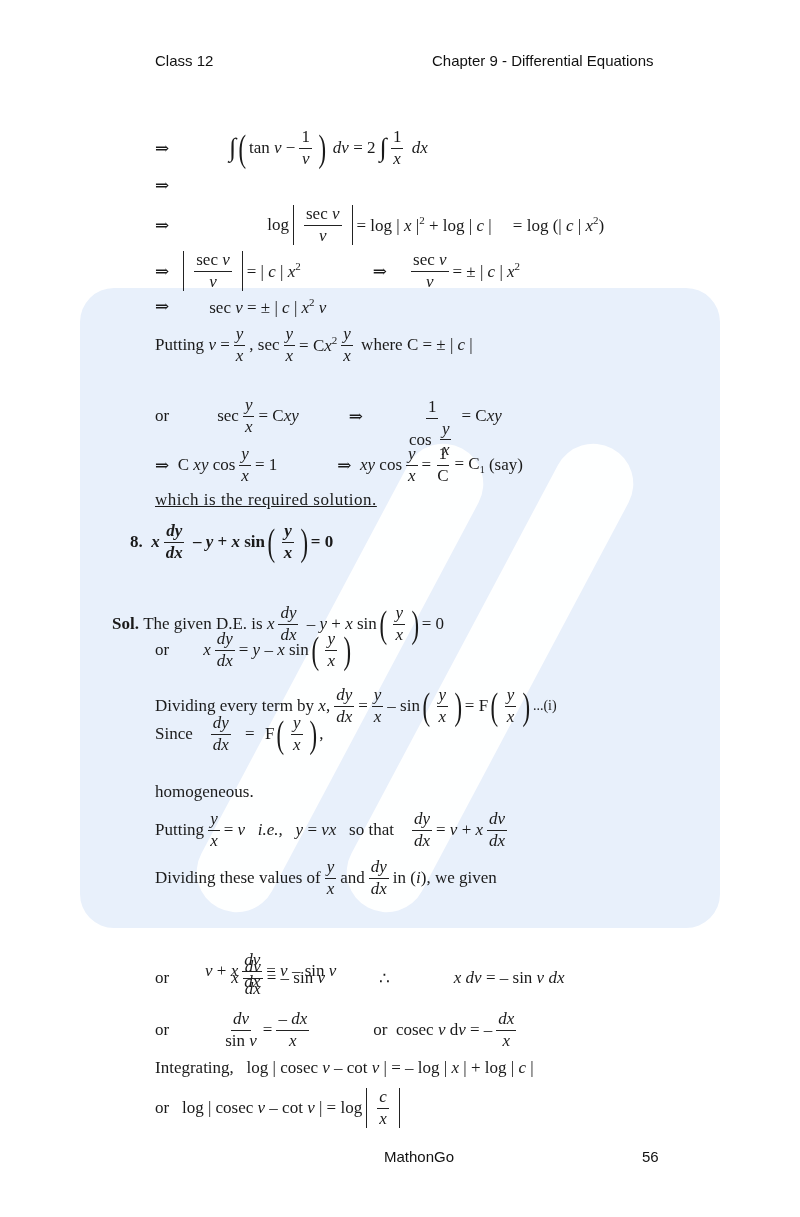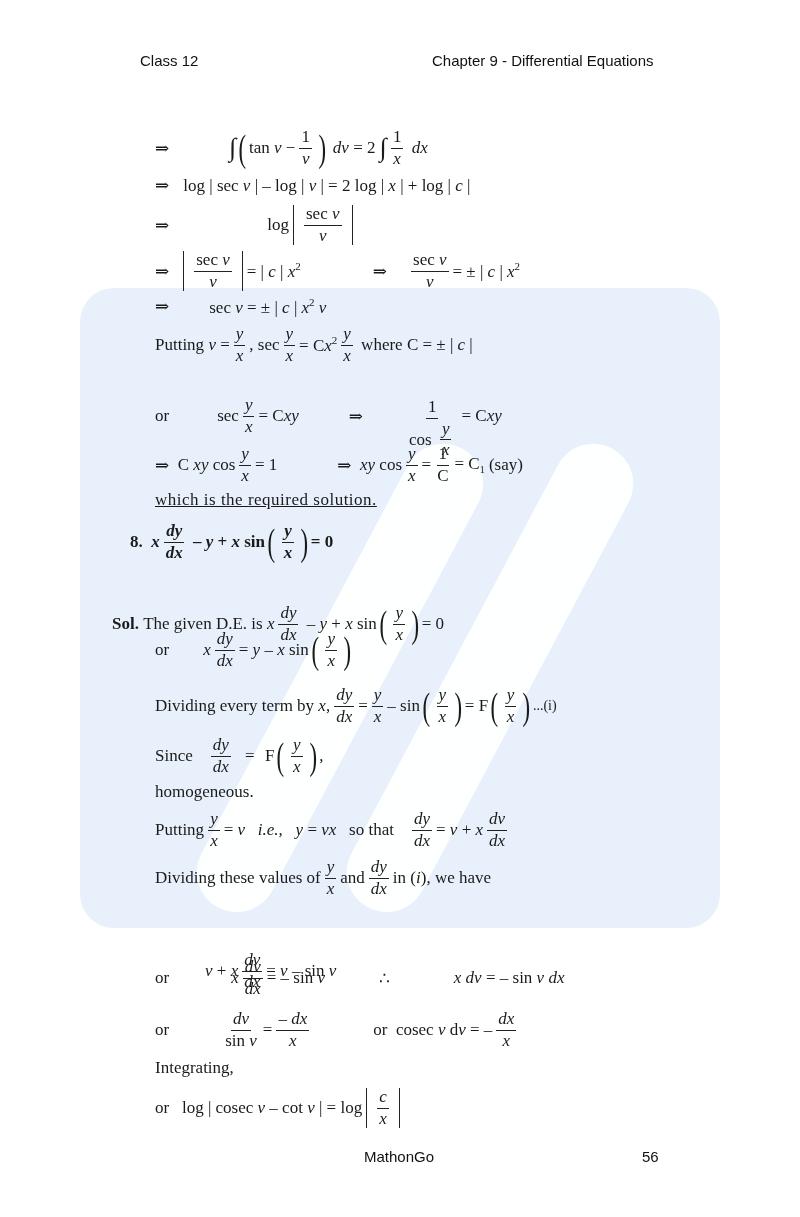--- a/index.html
+++ b/index.html
@@ -18,21 +18,21 @@
   .frac .num { border-bottom:1px solid #222; padding:0 2px 1px; }
   .frac .den { padding:1px 2px 0; }
   .paren { font-size:38px; font-weight:200; line-height:1; transform:scaleX(0.6); display:inline-block; }
   .abs { display:inline-block; border-left:1.3px solid #222; border-right:1.3px solid #222; padding:0 6px; margin:0 4px; }
   .b { font-weight:bold; }
   .gap { display:inline-block; }
 </style>
 </head>
 <body>
 
-<div class="hdr" style="left:140px; top:52px;">Class 12</div>
+<div class="hdr" style="left:155px; top:52px;">Class 12</div>
 <div class="hdr" style="left:432px; top:52px;">Chapter 9 - Differential Equations</div>
 
 <div class="wm">
   <div class="stripe" style="left:220px; top:130px;"></div>
   <div class="stripe" style="left:370px; top:130px;"></div>
 </div>
 
 <div class="ln serif" style="left:155px; top:128px;">
   <span>⇒</span>
   <span class="gap" style="width:60px"></span>
@@ -49,31 +49,31 @@
   <span class="frac">
       <span class="num">1</span>
       <span class="den"><i>x</i></span>
     </span>
   <span>&nbsp;<i>dx</i></span>
 </div>
 
 <div class="ln serif" style="left:155px; top:175px;">
   <span>⇒</span>
   <span class="gap" style="width:14px"></span>
-  <span>log | sec <i>v</i> | – log | <i>v</i> | = 2 log | <i>x</i> | + log | <i>c</i> |</span>
 </div>
 
 <div class="ln serif" style="left:155px; top:205px;">
   <span>⇒</span>
   <span class="gap" style="width:98px"></span>
   <span>log</span>
   <span class="abs"><span class="frac">
         <span class="num">sec <i>v</i></span>
         <span class="den"><i>v</i></span>
       </span></span>
+  <span>= log | <i>x</i> |<sup style="font-size:11px">2</sup> + log | <i>c</i> | &nbsp;&nbsp;&nbsp;&nbsp;= log (| <i>c</i> | <i>x</i><sup style="font-size:11px">2</sup>)</span>
 </div>
 
 <div class="ln serif" style="left:155px; top:251px;">
   <span>⇒</span>
   <span class="gap" style="width:10px"></span>
   <span class="abs"><span class="frac">
         <span class="num">sec <i>v</i></span>
         <span class="den"><i>v</i></span>
       </span></span>
   <span>= | <i>c</i> | <i>x</i><sup style="font-size:11px">2</sup></span>
@@ -238,21 +238,21 @@
   <span>= F</span>
   <span class="paren">(</span>
     <span class="frac">
       <span class="num"><i>y</i></span>
       <span class="den"><i>x</i></span>
     </span>
     <span class="paren">)</span>
   <span style="font-size:14px">...(i)</span>
 </div>
 
-<div class="ln serif" style="left:155px; top:736px; word-spacing:6px;">
+<div class="ln serif" style="left:155px; top:714px; word-spacing:6px;">
   <span>Since</span>
   <span class="gap" style="width:14px"></span>
   <span class="frac">
       <span class="num"><i>dy</i></span>
       <span class="den"><i>dx</i></span>
     </span>
   <span>&nbsp;= F</span>
   <span class="paren">(</span>
     <span class="frac">
       <span class="num"><i>y</i></span>
@@ -291,21 +291,21 @@
       <span class="num"><i>y</i></span>
       <span class="den"><i>x</i></span>
     </span>
   <span>and</span>
   <span class="frac">
       <span class="num"><i>dy</i></span>
       <span class="den"><i>dx</i></span>
     </span>
   <span>in (</span>
     <i>i</i>
-    <span>), we have</span>
+    <span>), we given</span>
 </div>
 
 <div class="ln serif" style="left:205px; top:910px;margin-top:41px;">
   <span><i>v</i> + <i>x</i></span>
   <span class="frac">
       <span class="num"><i>dv</i></span>
       <span class="den"><i>dx</i></span>
     </span>
   <span>= <i>v</i> – sin <i>v</i></span>
 </div>
@@ -341,25 +341,26 @@
   <span>or</span>
   <span>&nbsp;&nbsp;cosec <i>v</i> d<i>v</i> = –</span>
   <span class="frac">
       <span class="num"><i>dx</i></span>
       <span class="den"><i>x</i></span>
     </span>
 </div>
 
 <div class="ln serif" style="left:155px; top:1058px;">
   <span>Integrating,</span>
+  <span>&nbsp;&nbsp;&nbsp;log | cosec <i>v</i> – cot <i>v</i> | = – log | <i>x</i> | + log | <i>c</i> |</span>
 </div>
 
 <div class="ln serif" style="left:155px; top:1088px;">
   <span>or</span>
   <span>&nbsp;&nbsp;&nbsp;log | cosec <i>v</i> – cot <i>v</i> | = log</span>
   <span class="abs"><span class="frac">
         <span class="num"><i>c</i></span>
         <span class="den"><i>x</i></span>
       </span></span>
 </div>
 
-<div class="hdr" style="left:364px; top:1148px;">MathonGo</div>
+<div class="hdr" style="left:384px; top:1148px;">MathonGo</div>
 <div class="hdr" style="left:642px; top:1148px;">56</div>
 
 </body></html>

